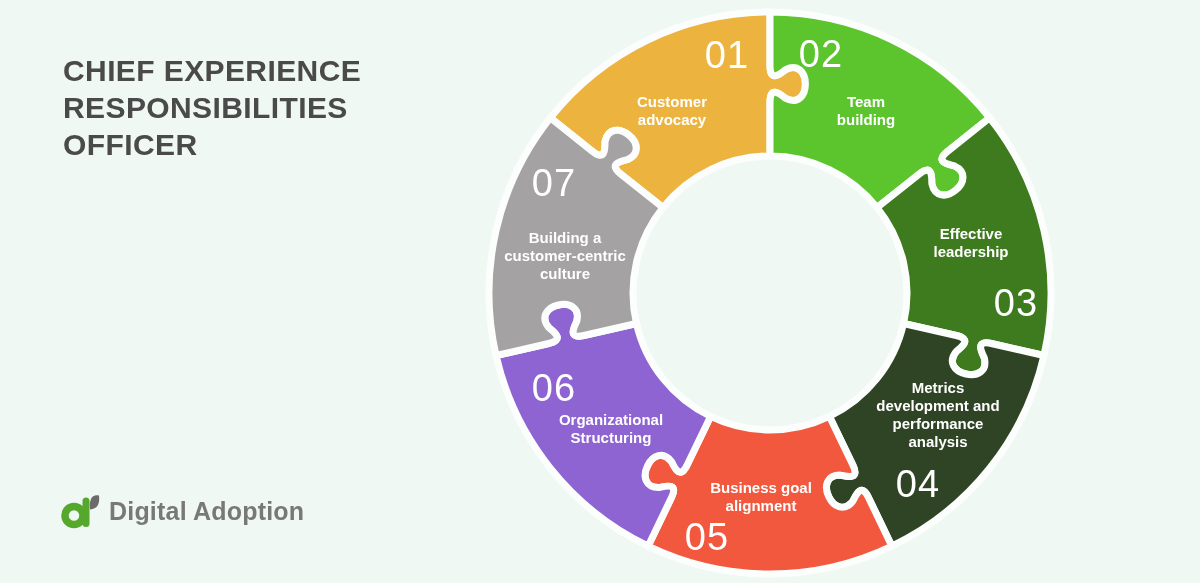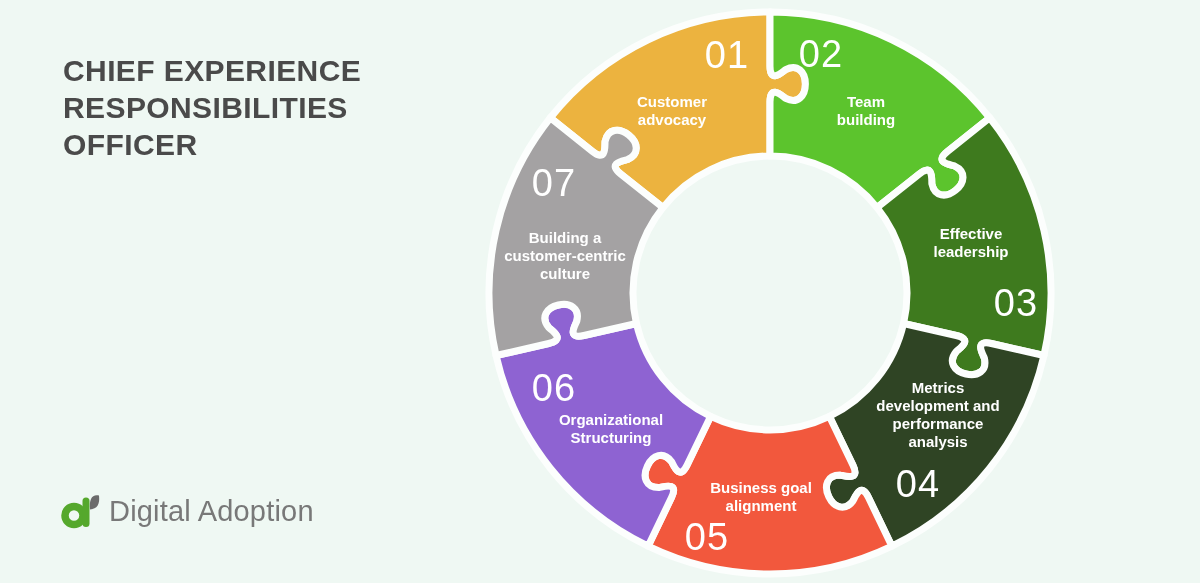--- a/index.html
+++ b/index.html
@@ -41,22 +41,22 @@
   }
   .logo {
     position: absolute;
     left: 61px;
     top: 492px;
     display: flex;
     align-items: center;
     gap: 7px;
   }
   .logo-text {
-    font-size: 29px;
-    font-weight: 400;
+    font-size: 25px;
+    font-weight: 700;
     letter-spacing: 0.2px;
   }
 </style>
 </head>
 <body>
 
 <div class="stage" style="background: rgb(239, 248, 243);">
 
   <div class="title" style="color: rgb(74, 74, 74);">
     <div>CHIEF EXPERIENCE</div>

